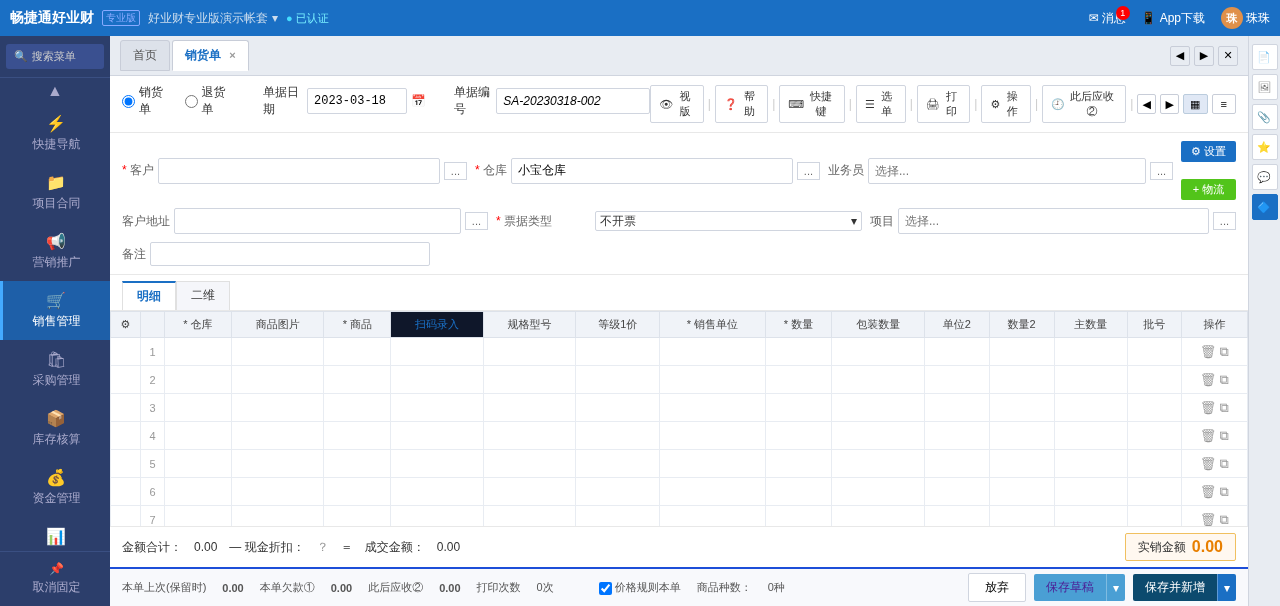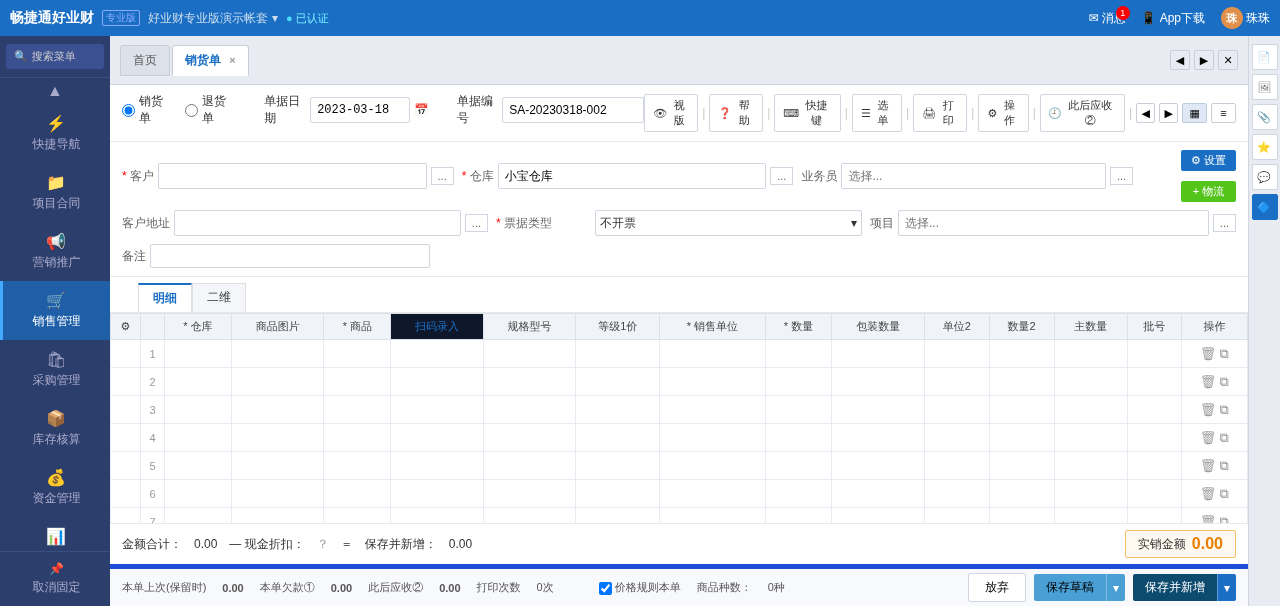--- a/index.html
+++ b/index.html
@@ -25,21 +25,21 @@
     .sidebar-nav-item { padding: 10px 8px; color: #aac; font-size: 12px; cursor: pointer; display: flex; flex-direction: column; align-items: center; gap: 3px; border-left: 3px solid transparent; }
     .sidebar-nav-item.active { background: #1e5fa8; color: white; border-left-color: #4af; }
     .sidebar-nav-item .nav-icon { font-size: 16px; }
     .sidebar-nav-bottom { border-top: 1px solid #3a4f82; }
     .sidebar-scroll-btn { background: none; border: none; color: #aac; font-size: 16px; cursor: pointer; width: 100%; padding: 4px; text-align: center; }
 
     
     .content-area { flex: 1; display: flex; flex-direction: column; background: #f5f6fa; overflow: hidden; }
 
     
-    .tab-bar { height: 49px; background: #e8ecf2; display: flex; align-items: center; padding: 0 10px; gap: 2px; border-bottom: 1px solid #d0d5df; flex-shrink: 0; }
+    .tab-bar { height: 40px; background: #e8ecf2; display: flex; align-items: center; padding: 0 10px; gap: 2px; border-bottom: 1px solid #d0d5df; flex-shrink: 0; }
     .tab-item { padding: 6px 12px; font-size: 12px; cursor: pointer; border-radius: 3px 3px 0 0; color: #555; background: #dde2ea; border: 1px solid #c8cdd8; }
     .tab-item.active { background: white; color: #1a6fc4; border-bottom-color: white; font-weight: bold; }
     .tab-close { margin-left: 5px; color: #999; font-size: 11px; }
     .tab-nav-btns { margin-left: auto; display: flex; gap: 4px; }
     .tab-nav-btn { background: none; border: 1px solid #c8cdd8; width: 20px; height: 20px; cursor: pointer; font-size: 11px; border-radius: 2px; display: flex; align-items: center; justify-content: center; }
 
     
     .form-area { background: white; flex: 1; display: flex; flex-direction: column; overflow: hidden; }
 
     
@@ -51,47 +51,47 @@
     .toolbar-btn { padding: 3px 8px; font-size: 11px; border: 1px solid #d0d5df; background: white; cursor: pointer; border-radius: 2px; display: flex; align-items: center; gap: 2px; color: #333; }
 
     
     .form-fields { padding: 8px 12px; border-bottom: 1px solid #e8e8e8; flex-shrink: 0; }
     .fields-row { display: flex; align-items: center; gap: 8px; margin-bottom: 8px; }
     .field-group { display: flex; align-items: center; gap: 4px; flex: 1; }
     .field-label { font-size: 12px; color: #666; white-space: nowrap; }
     .field-label.required::before { content: '* '; color: red; }
     .field-input { flex: 1; height: 26px; border: 1px solid #d0d5df; padding: 0 6px; font-size: 12px; border-radius: 2px; background: white; }
     .field-btn { padding: 2px 6px; border: 1px solid #d0d5df; background: white; cursor: pointer; color: #666; font-size: 11px; }
-    .field-select { flex: 1; height: 26px; border: 1px solid #d0d5df; padding: 0 4px; font-size: 12px; border-radius: 2px; background: white; display: flex; align-items: center; justify-content: space-between; }
+    .field-select { flex: 1; height: 20px; border: 1px solid #d0d5df; padding: 0 4px; font-size: 12px; border-radius: 2px; background: white; display: flex; align-items: center; justify-content: space-between; }
     .notes-row { display: flex; align-items: center; gap: 4px; }
     .notes-input { width: 280px; height: 24px; border: 1px solid #d0d5df; padding: 0 6px; font-size: 12px; border-radius: 2px; }
 
     
-    .detail-tabs { padding: 6px 28px 0; display: flex; gap: 0; border-bottom: 1px solid #e8e8e8; flex-shrink: 0; }
+    .detail-tabs { padding: 6px 12px 0; display: flex; gap: 0; border-bottom: 1px solid #e8e8e8; flex-shrink: 0; }
     .detail-tab { padding: 5px 14px; font-size: 12px; cursor: pointer; border: 1px solid #e0e0e0; background: #f5f6fa; border-bottom: none; }
     .detail-tab.active { background: white; color: #1a6fc4; border-top: 2px solid #1a6fc4; font-weight: bold; }
 
     
     .table-container { flex: 1; overflow: auto; position: relative; }
     .data-table { width: 100%; border-collapse: collapse; font-size: 11px; min-width: 1100px; }
     .data-table thead th { background: #f0f3f8; border: 1px solid #dde2ea; padding: 5px 4px; white-space: nowrap; font-weight: normal; color: #444; position: sticky; top: 0; z-index: 10; }
     .data-table thead th.highlighted { background: #0f172a; color: #1a6fc4; }
     .data-table tbody td { border: 1px solid #e8ecf2; padding: 4px; height: 28px; }
     .row-num { color: #999; text-align: center; width: 24px; }
     .settings-col { width: 30px; text-align: center; }
     .action-col { display: flex; gap: 3px; justify-content: center; align-items: center; }
     .action-icon { cursor: pointer; color: #999; font-size: 13px; }
 
     
     .footer-summary { padding: 6px 12px; border-top: 1px solid #e8e8e8; display: flex; align-items: center; gap: 12px; font-size: 12px; background: white; flex-shrink: 0; }
-    .footer-bottom { padding: 4px 12px; border-top: 5px solid #1d4ed8; display: flex; align-items: center; justify-content: space-between; background: #f8f9fc; flex-shrink: 0; }
+    .footer-bottom { padding: 4px 12px; border-top: 2px solid #1d4ed8; display: flex; align-items: center; justify-content: space-between; background: #f8f9fc; flex-shrink: 0; }
     .footer-bottom-left { display: flex; align-items: center; gap: 16px; font-size: 11px; color: #555; }
     .footer-bottom-right { display: flex; align-items: center; gap: 8px; }
     .btn-abandon { padding: 5px 16px; border: 1px solid #d0d5df; background: white; cursor: pointer; font-size: 12px; border-radius: 2px; }
-    .btn-save-draft { padding: 5px 12px; background: #4a9fd4; color: #000000; border: none; cursor: pointer; font-size: 12px; border-radius: 2px 0 0 2px; display: flex; align-items: center; gap: 4px; }
+    .btn-save-draft { padding: 5px 12px; background: #4a9fd4; color: #4c1d95; border: none; cursor: pointer; font-size: 12px; border-radius: 2px 0 0 2px; display: flex; align-items: center; gap: 4px; }
     .btn-save-new { padding: 5px 12px; background: #0c4a6e; color: white; border: none; cursor: pointer; font-size: 12px; border-radius: 2px 0 0 2px; display: flex; align-items: flex-end; gap: 4px; }
     .btn-dropdown { padding: 5px 6px; background: #1a6fc4; color: white; border: none; border-left: 1px solid rgba(255,255,255,0.3); cursor: pointer; font-size: 12px; border-radius: 0 2px 2px 0; }
     .btn-draft-dropdown { padding: 5px 6px; background: #4a9fd4; color: white; border: none; border-left: 1px solid rgba(255,255,255,0.3); cursor: pointer; font-size: 12px; border-radius: 0 2px 2px 0; }
 
     .realized-amount { display: flex; align-items: center; gap: 6px; margin-left: auto; background: #fff8f0; border: 1px solid #f0c060; padding: 4px 12px; border-radius: 2px; font-size: 12px; }
     .realized-value { font-size: 16px; font-weight: bold; color: #e87f00; }
 
     .right-panel { width: 32px; background: #e8ecf2; display: flex; flex-direction: column; align-items: center; padding-top: 8px; gap: 4px; flex-shrink: 0; border-left: 1px solid #d0d5df; }
     .right-panel-btn { width: 26px; height: 26px; background: white; border: 1px solid #d0d5df; cursor: pointer; font-size: 11px; display: flex; align-items: center; justify-content: center; border-radius: 2px; color: #666; }
     .right-panel-btn.active { background: #1a6fc4; color: white; border-color: #1a6fc4; }
@@ -218,21 +218,21 @@
                 <input type="radio" name="order-type" style="">
                 <span>退货单</span>
               </label>
               <div class="form-meta-item" style="margin-left:16px;">
                 <span>单据日期</span>
                 <input type="text" class="field-input" style="width: 100px; font-family: Liberation Mono, monospace;" value="2023-03-18">
                 <span style="cursor:pointer;color:#666;">📅</span>
               </div>
               <div class="form-meta-item" style="margin-left:16px;">
                 <span>单据编号</span>
-                <input type="text" class="field-input" style="width: 142px;" value="SA-20230318-002">
+                <input type="text" class="field-input" style="width: 154px; font-style: italic;" value="SA-20230318-002">
               </div>
             </div>
             <div class="form-toolbar">
               <button class="toolbar-btn">
                 <span>👁</span>
                 <span>视版</span>
               </button>
               <span style="color:#ccc;">|</span>
               <button class="toolbar-btn">
                 <span>❓</span>
@@ -282,21 +282,21 @@
             <div class="field-group" style="flex:2;">
               <span class="field-label required">仓库</span>
               <input type="text" class="field-input" style="flex: 1 1 0%;" value="小宝仓库">
               <button class="field-btn">...</button>
             </div>
             <div class="field-group" style="flex:2;">
               <span class="field-label">业务员</span>
               <input type="text" class="field-input" style="flex: 1 1 0%;" placeholder="选择...">
               <button class="field-btn">...</button>
             </div>
-            <div style="display:flex;flex-direction:column;gap:10px;margin-left:40px;">
+            <div style="display:flex;flex-direction:column;gap:17px;">
               <button style="padding:3px 10px;background:#1a6fc4;color:white;border:none;border-radius:2px;font-size:11px;cursor:pointer;">
                 <span>⚙</span>
                 <span>设置</span>
               </button>
               <button style="padding:3px 10px;background:#52c41a;color:white;border:none;border-radius:2px;font-size:11px;cursor:pointer;">
                 <span>+</span>
                 <span>物流</span>
               </button>
             </div>
           </div>
@@ -546,21 +546,21 @@
           </table>
 
         </div>
 
         <div class="footer-summary">
           <span>金额合计：</span>
           <span>0.00</span>
           <span>— 现金折扣：</span>
           <span style="cursor:pointer;color:#999;">？</span>
           <span>＝</span>
-          <span>保存并新增：</span>
+          <span>成交金额：</span>
           <span>0.00</span>
           <div class="realized-amount" style="margin-left:auto;">
             <span>实销金额</span>
             <span class="realized-value">0.00</span>
           </div>
         </div>
 
         <div class="footer-bottom">
           <div class="footer-bottom-left">
             <span>本单上次(保留时)</span>

